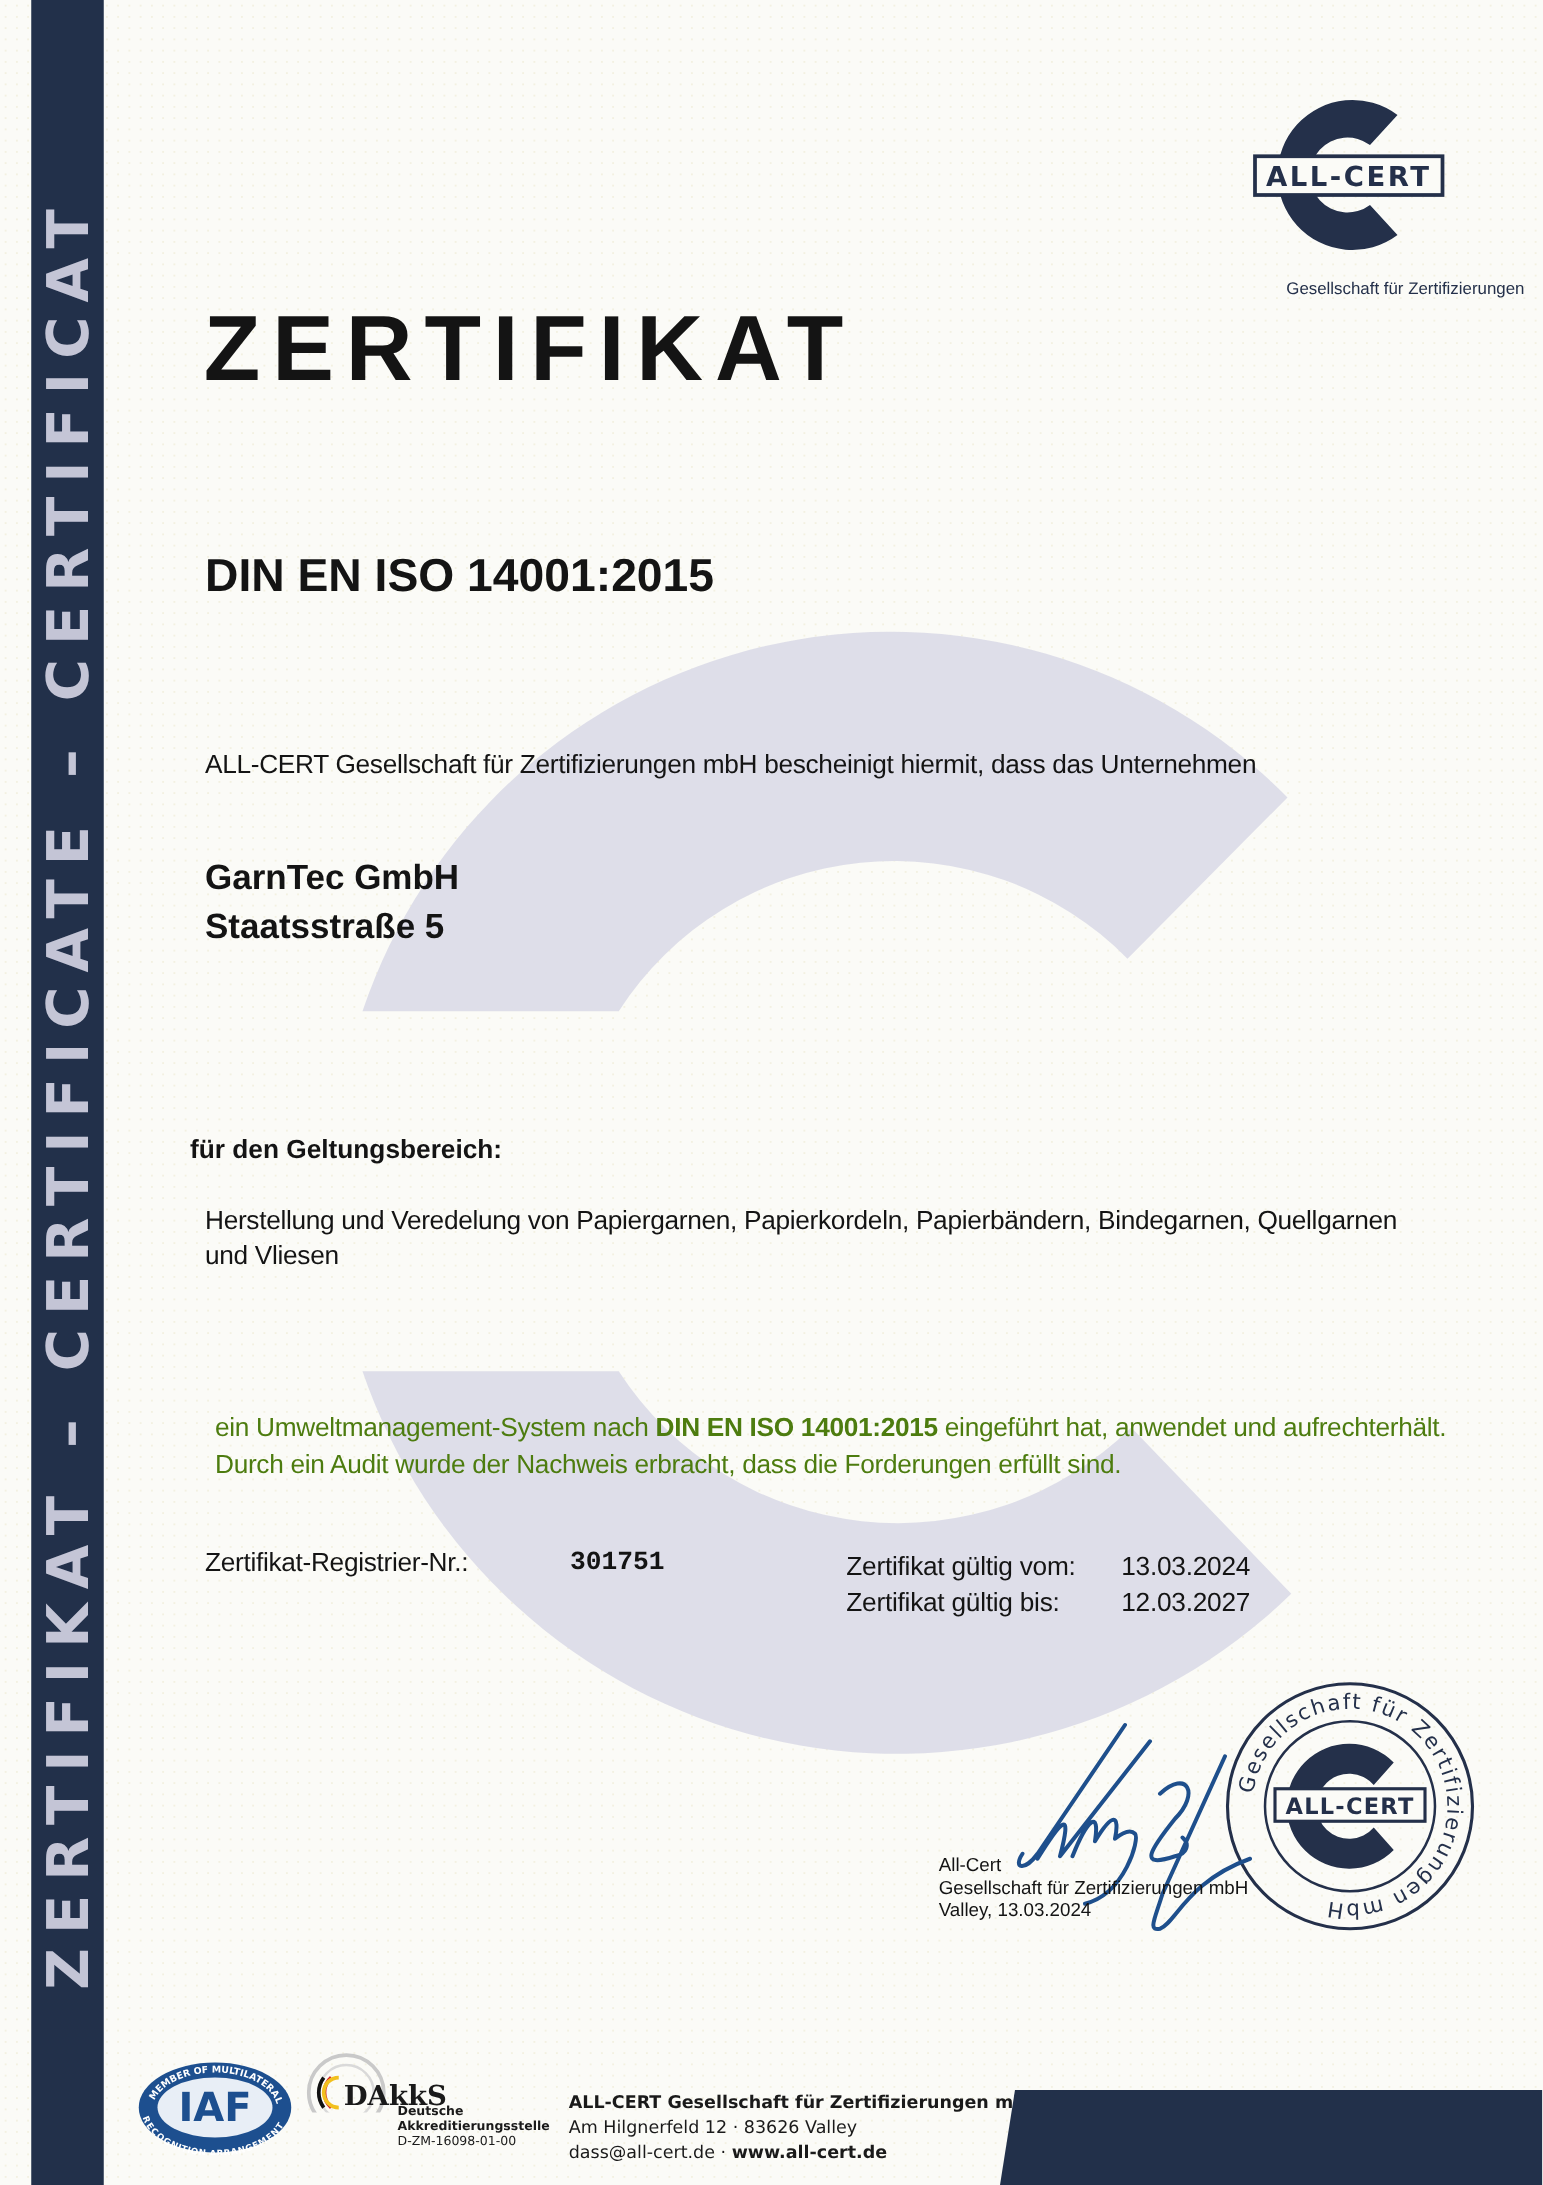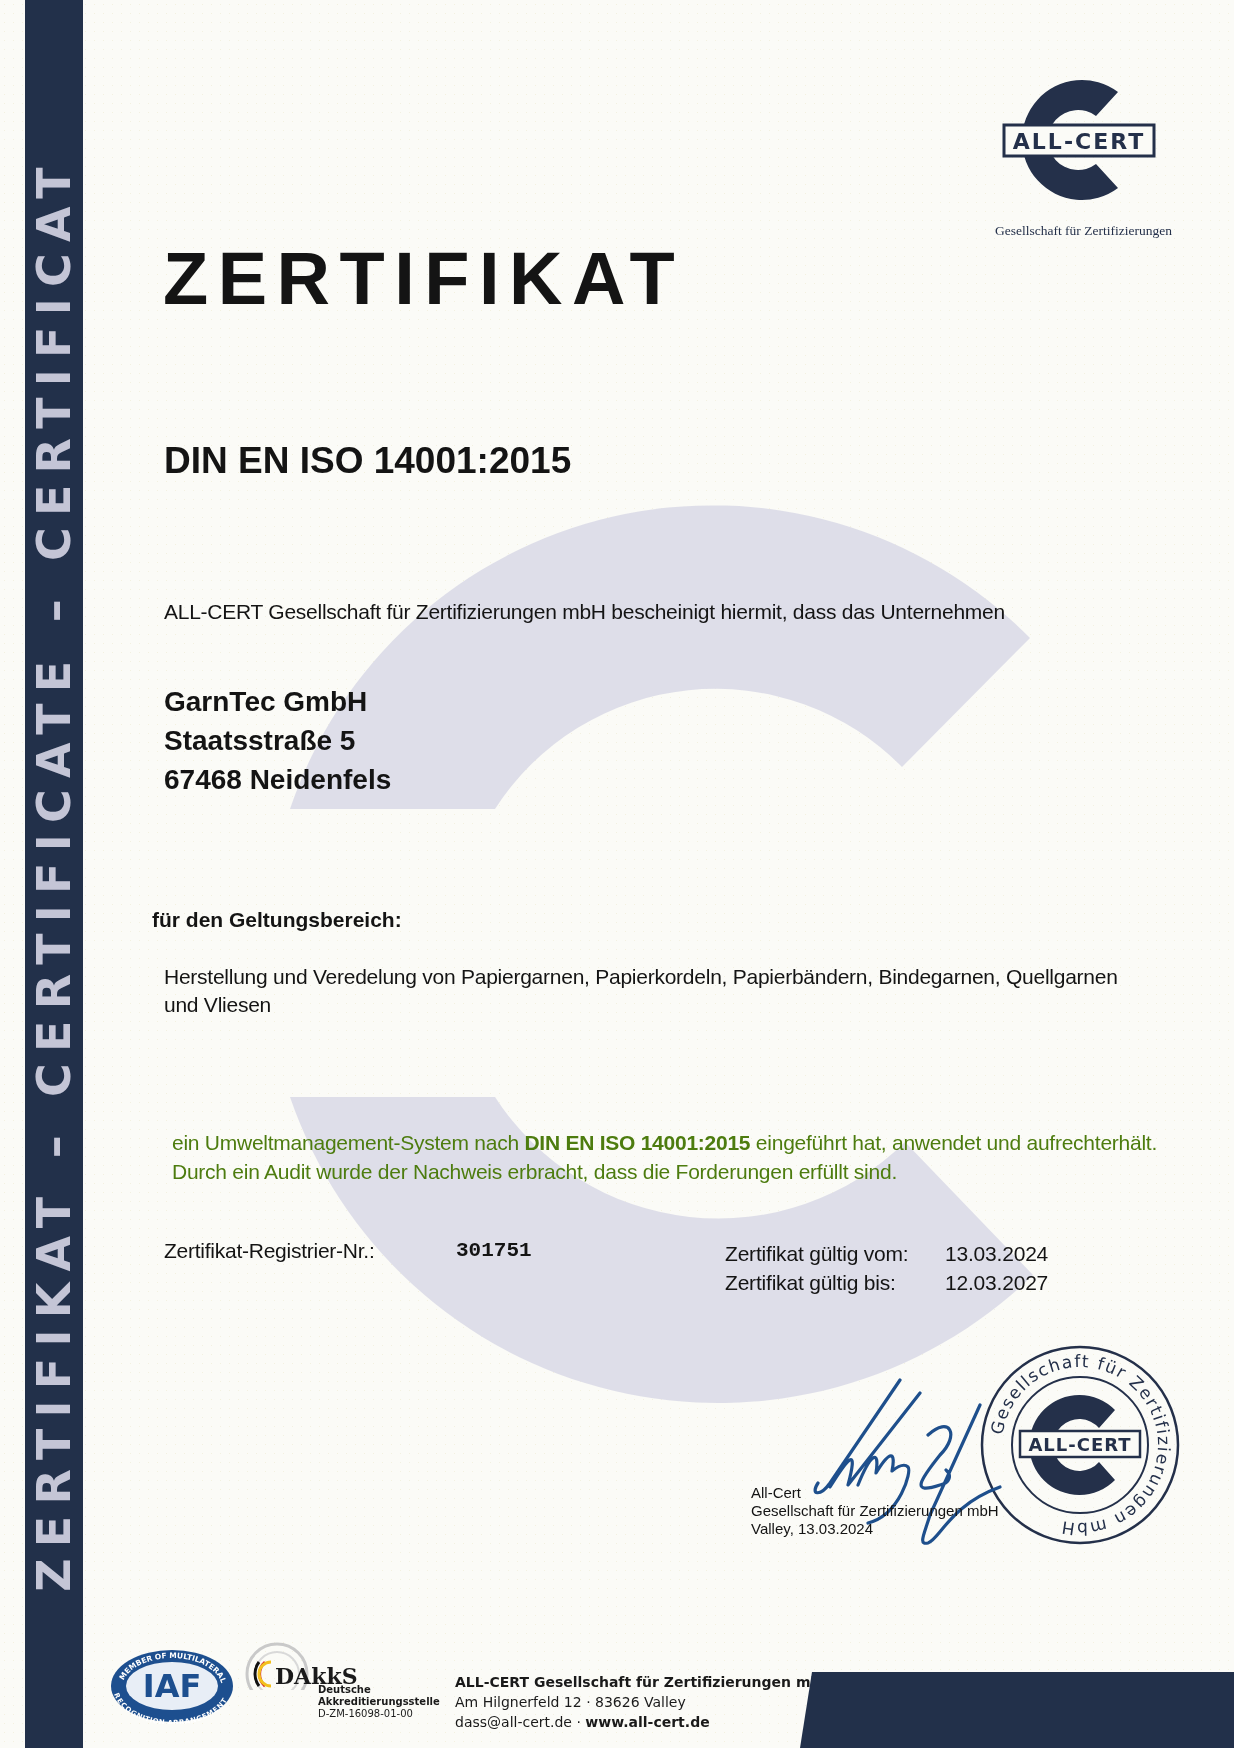--- a/index.html
+++ b/index.html
@@ -23,22 +23,22 @@
   .side-strip-text {
     position: absolute; left: 54px; top: 874px;
     transform: translate(-50%, -50%) rotate(-90deg);
     white-space: nowrap;
     font-family: "DejaVu Sans", sans-serif;
     font-weight: bold; font-size: 46px; letter-spacing: 11.2px;
     color: #c4c5d6;
   }
   .logo-top { position: absolute; left: 990px; top: 70px; }
   .logo-tagline {
-    position: absolute; left: 995px; top: 223px;
-    font-family: Liberation Serif, serif; font-size: 13.5px; color: #24304a;
+    position: absolute; left: 1029px; top: 223px;
+    font-family: Liberation Sans, sans-serif; font-size: 13.5px; color: #24304a;
   }
   .title {
     position: absolute; left: 163px; top: 236px;
     font-family: "Liberation Sans", sans-serif;
     font-weight: bold; font-size: 74px; letter-spacing: 9.5px; color: #141414;
   }
   .standard {
     position: absolute; left: 164px; top: 440px;
     font-weight: bold; font-size: 37px; color: #141414;
   }
@@ -59,21 +59,21 @@
     font-size: 21px; line-height: 28px; color: #141414; letter-spacing: -0.25px;
   }
   .declaration {
     position: absolute; left: 172px; top: 1128px; width: 1040px;
     font-size: 21px; line-height: 29px; color: #4d7c0f; letter-spacing: -0.25px;
   }
   .declaration b { font-weight: bold; }
   .reg-label { position: absolute; left: 164px; top: 1239px; font-size: 21px; letter-spacing: -0.25px; text-align: right; }
   .reg-value { position: absolute; left: 456px; top: 1239px; font-size: 21px; font-weight: bold; font-family: Liberation Mono, monospace; }
   .validity { position: absolute; left: 677px; top: 1239px; font-size: 21px; line-height: 29px; letter-spacing: -0.2px; }
-  .validity .row { display: flex; margin-left: 48px; }
+  .validity .row { display: flex; }
   .validity .lbl { width: 220px; }
   .signature-block {
     position: absolute; left: 751px; top: 1484px;
     font-size: 15px; line-height: 18px; color: #141414;
   }
   .signature { position: absolute; left: 800px; top: 1375px; }
   .stamp { position: absolute; left: 975px; top: 1340px; }
   .iaf { position: absolute; left: 110px; top: 1648px; }
   .dakks { position: absolute; left: 245px; top: 1640px; }
   .dakks-text {
@@ -108,21 +108,20 @@
 </svg>
 <div class="logo-tagline">Gesellschaft für Zertifizierungen</div>
 
 <div class="title">ZERTIFIKAT</div>
 <div class="standard">DIN EN ISO 14001:2015</div>
 <div class="intro">ALL-CERT Gesellschaft für Zertifizierungen mbH bescheinigt hiermit, dass das Unternehmen</div>
 
 <div class="company">
   <div>GarnTec GmbH</div>
   <div>Staatsstraße 5</div>
-  <div>67468 Neidenfels</div>
 </div>
 
 <div class="scope-label">für den Geltungsbereich:</div>
 <div class="scope-text">Herstellung und Veredelung von Papiergarnen, Papierkordeln, Papierbändern, Bindegarnen, Quellgarnen und Vliesen</div>
 
 <div class="declaration"><span>ein Umweltmanagement-System nach </span><b>DIN EN ISO 14001:2015</b><span> eingeführt hat, anwendet und aufrechterhält. Durch ein Audit wurde der Nachweis erbracht, dass die Forderungen erfüllt sind.</span></div>
 
 <div class="reg-label">Zertifikat-Registrier-Nr.:</div>
 <div class="reg-value">301751</div>
 

